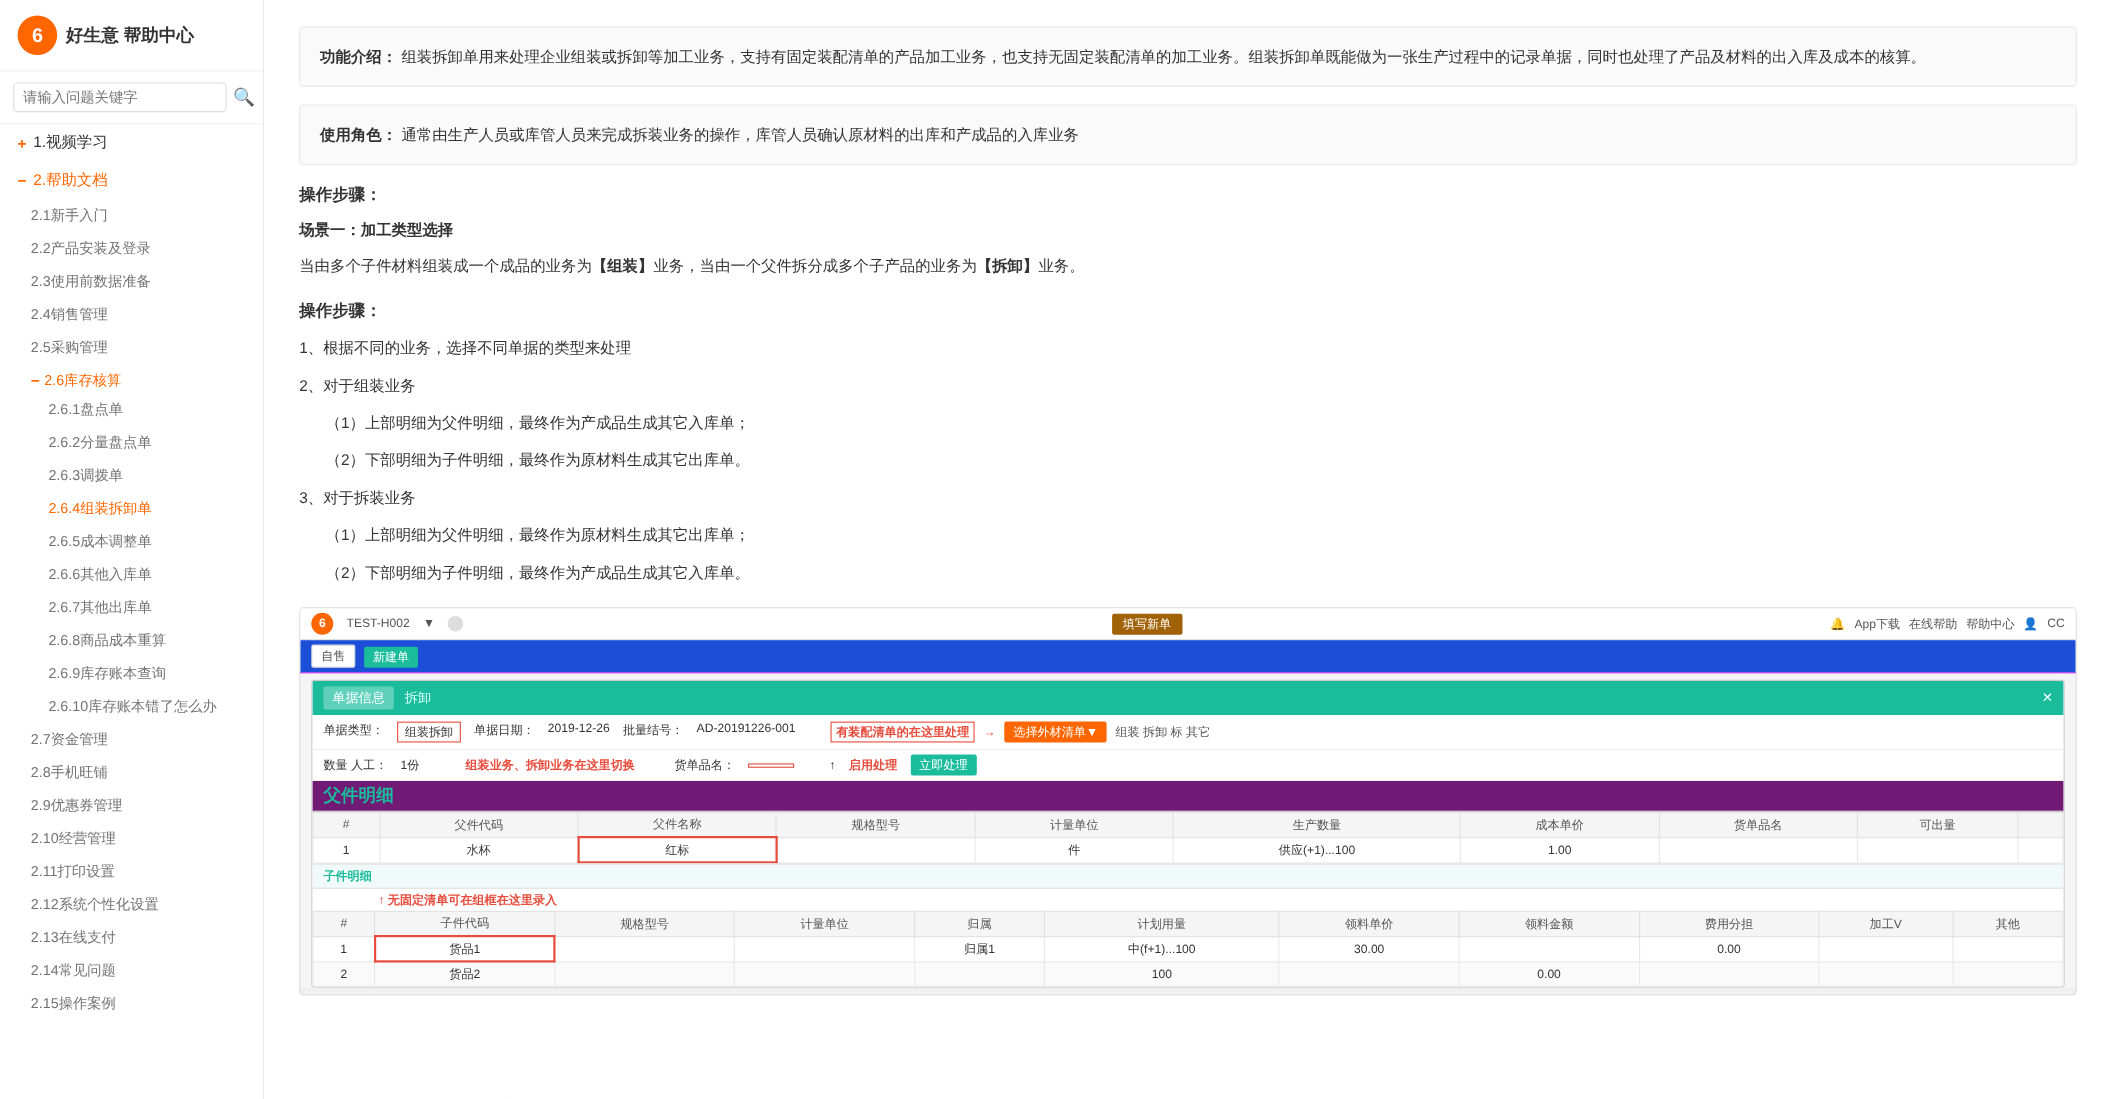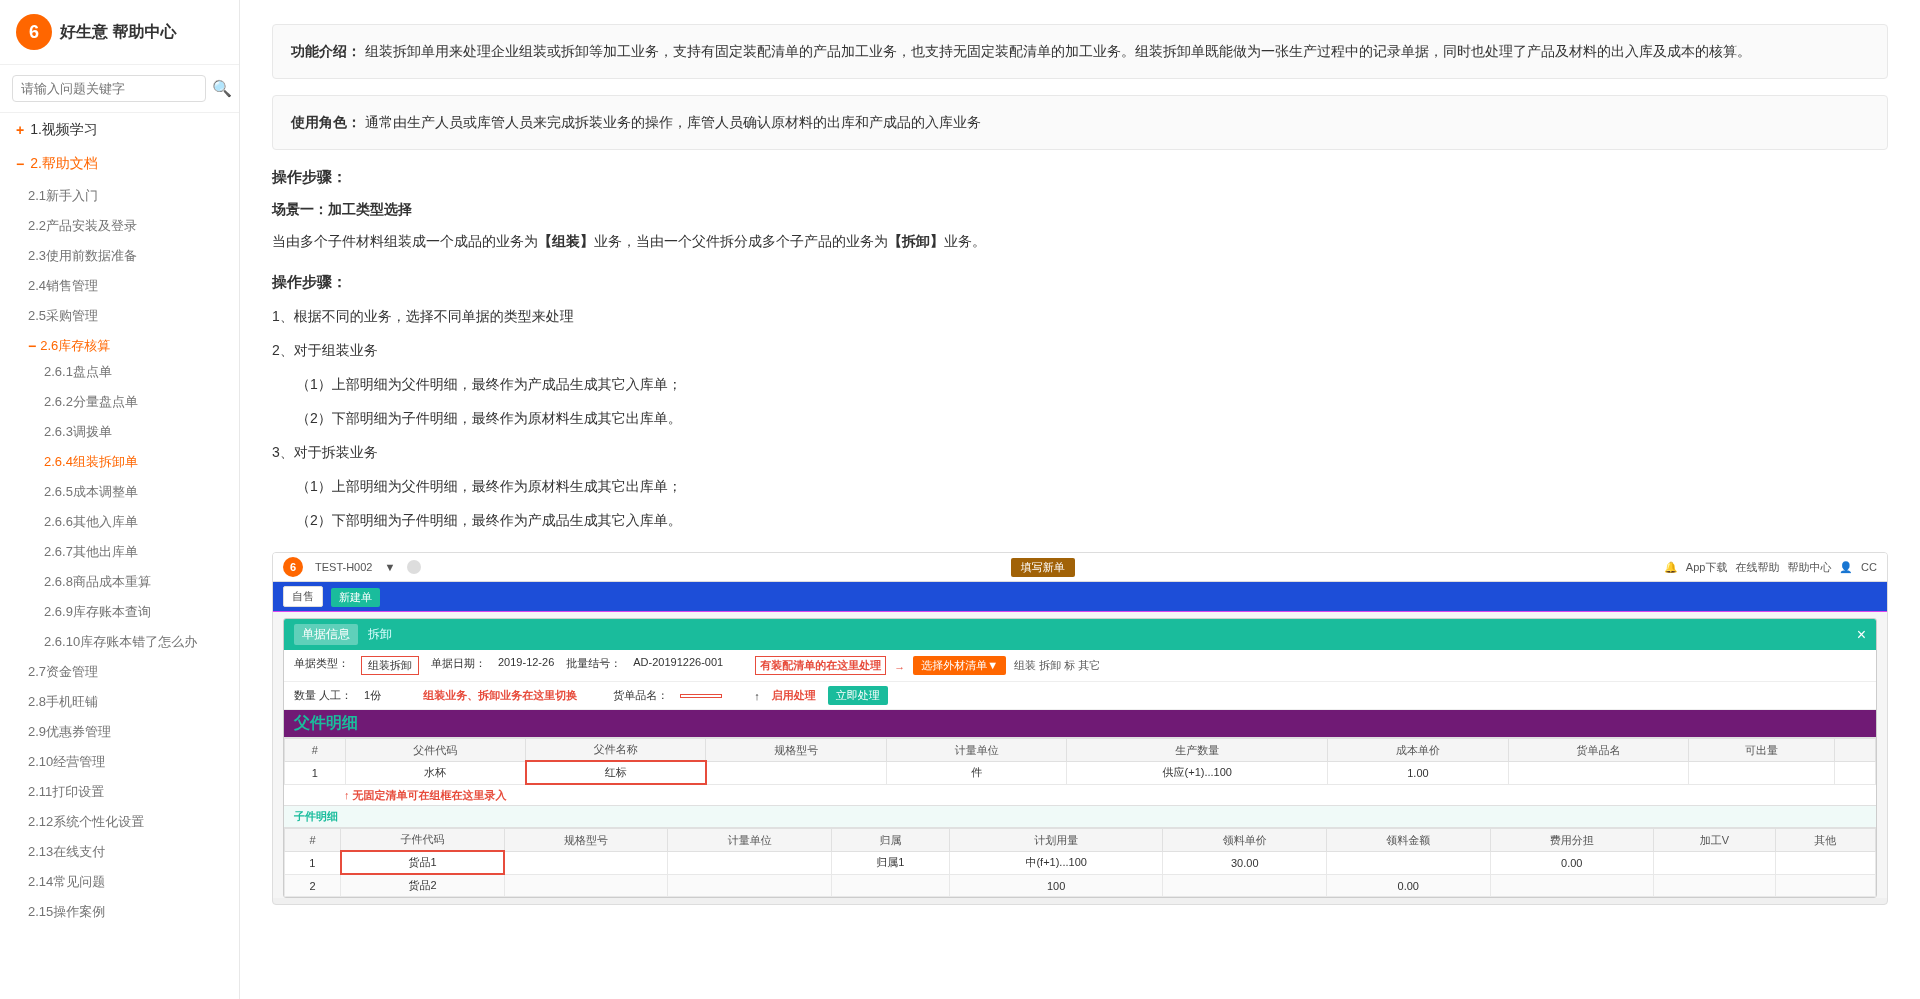--- a/index.html
+++ b/index.html
@@ -415,26 +415,26 @@
                 <td>件</td>
                 <td>供应(+1)...100</td>
                 <td>1.00</td>
                 <td></td>
                 <td></td>
                 <td></td>
               </tr>
             </tbody>
           </table>
 
+          <div style="background:#f0faf8;padding:3px 10px;font-size:11px;color:#1abc9c;font-weight:bold;border-bottom:1px solid #e0e0e0;border-top:1px solid #e0e0e0;">
+            子件明细
+          </div>
+
           <div style="padding:3px 10px 2px 60px;font-size:11px;color:#e74c3c;font-weight:bold;">
             ↑ 无固定清单可在组框在这里录入
-          </div>
-
-          <div style="background:#f0faf8;padding:3px 10px;font-size:11px;color:#1abc9c;font-weight:bold;border-bottom:1px solid #e0e0e0;border-top:1px solid #e0e0e0;">
-            子件明细
           </div>
 
           <table class="mock-table" style="margin:0;">
             <thead>
               <tr>
                 <th>#</th>
                 <th>子件代码</th>
                 <th>规格型号</th>
                 <th>计量单位</th>
                 <th>归属</th>

